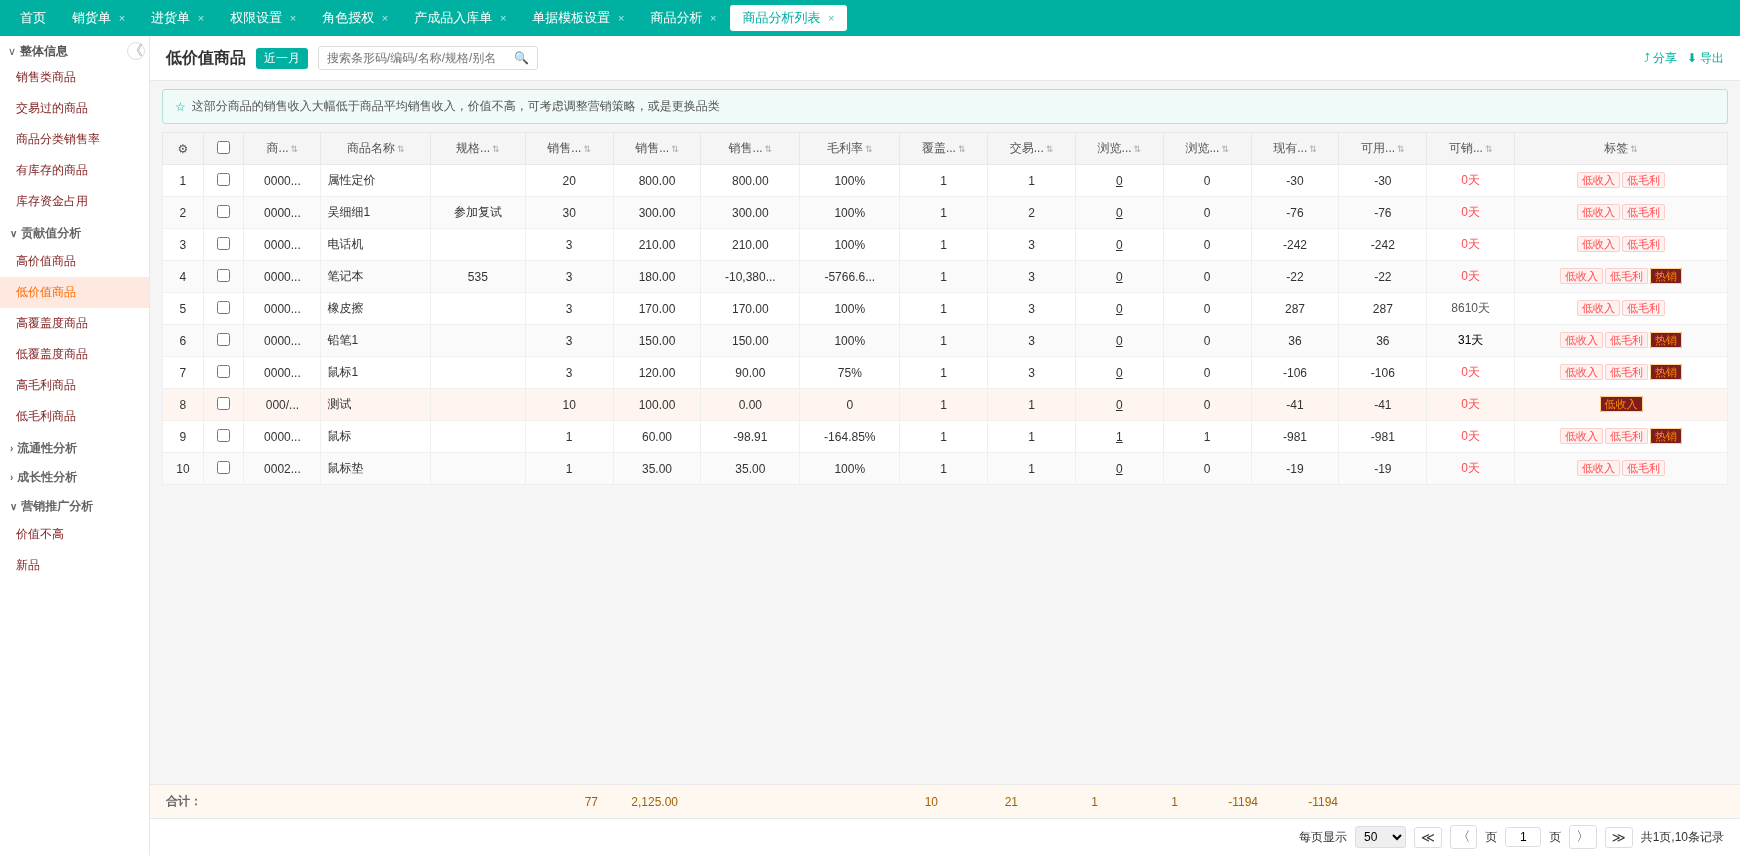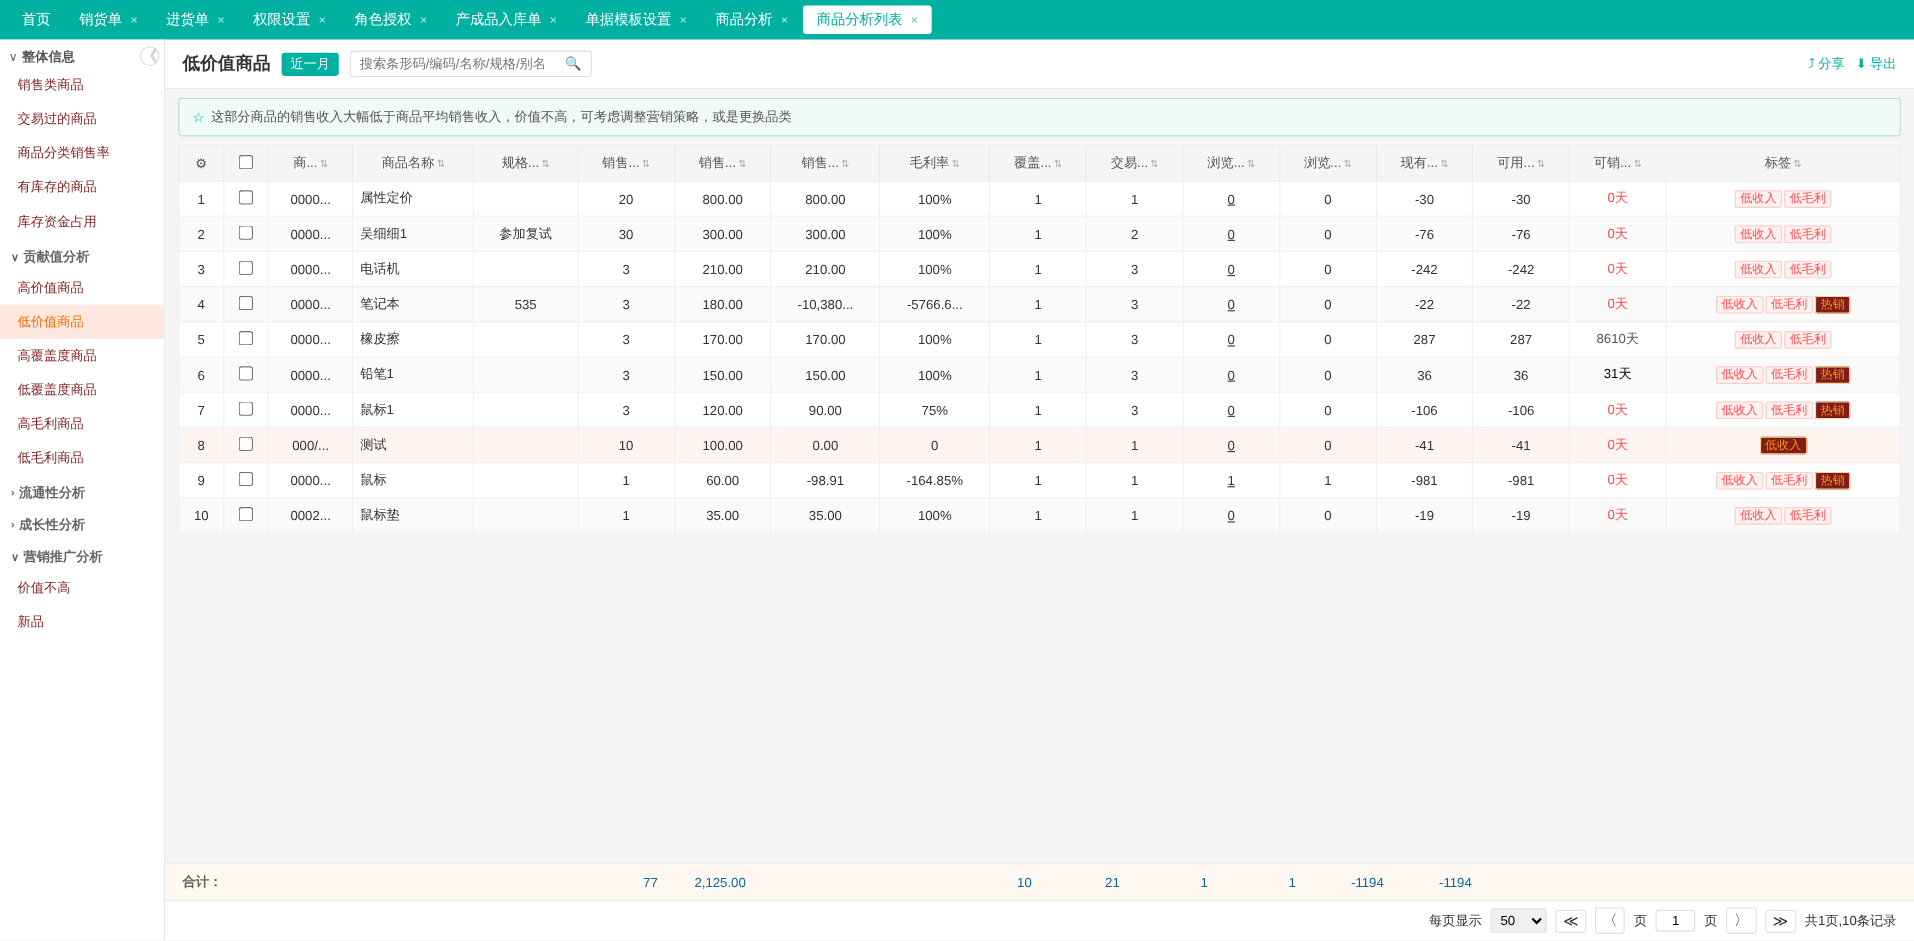--- a/index.html
+++ b/index.html
@@ -182,21 +182,21 @@
     .footer-summary {
       background: #fff8f0;
       border-top: 1px solid #e8e8e8;
       padding: 8px 16px;
       display: flex;
       align-items: center;
       font-size: 12px;
     }
     .footer-label { color: #666; margin-right: 16px; font-weight: bold; }
     .footer-values { display: flex; gap: 20px; }
-    .footer-val { color: #0369a1; min-width: 60px; text-align: right; }
+    .footer-val { color: #a16207; min-width: 60px; text-align: right; }
 
     
     .pagination-bar {
       background: #fff;
       border-top: 1px solid #e8e8e8;
       padding: 6px 16px;
       display: flex;
       align-items: center;
       justify-content: flex-end;
       gap: 8px;

